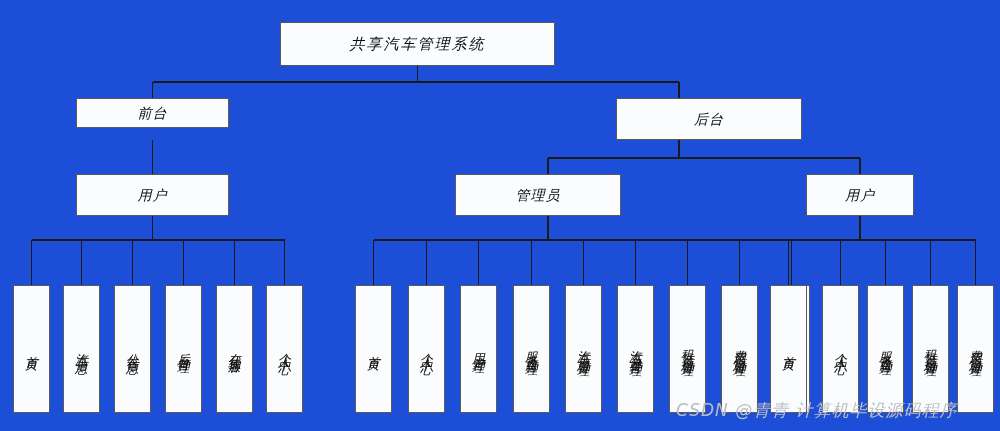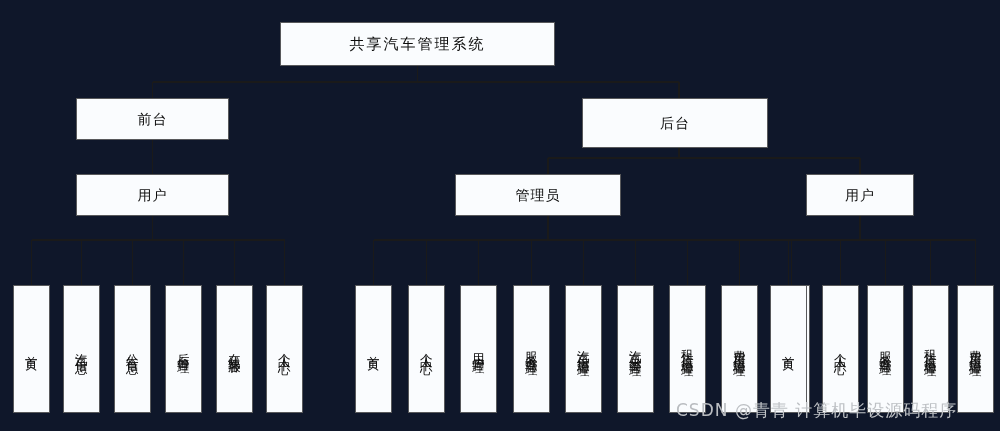--- a/index.html
+++ b/index.html
@@ -7,22 +7,23 @@
     padding: 0;
     background: #ffffff;
   }
   body {
     font-family: "DejaVu Sans", "Liberation Sans", sans-serif;
   }
   #diagram-root {
     position: relative;
     width: 1000px;
     height: 431px;
-    background: #0f172a;
+    background: #1d4ed8;
     overflow: hidden;
+    font-style: italic;
   }
   #edge-layer {
     position: absolute;
     left: 0;
     top: 0;
     width: 1000px;
     height: 431px;
   }
   .node {
     position: absolute;
@@ -114,22 +115,22 @@
       <path d="M788.5,240 L788.5,285"></path>
       <path d="M840.5,240 L840.5,285"></path>
       <path d="M885.5,240 L885.5,285"></path>
       <path d="M930.5,240 L930.5,285"></path>
       <path d="M975.5,240 L975.5,285"></path>
     </g>
   </svg>
 
   <div class="node node-h node-root" style="left:280px; top:22px; width:275px; height:44px;">共享汽车管理系统</div>
 
-  <div class="node node-h" style="left:76px; top:98px; width:153px; height:42px;">前台</div>
-  <div class="node node-h" style="left:582px; top:98px; width:186px; height:50px;">后台</div>
+  <div class="node node-h" style="left:76px; top:98px; width:153px; height:30px;">前台</div>
+  <div class="node node-h" style="left:616px; top:98px; width:186px; height:42px;">后台</div>
 
   <div class="node node-h" style="left:76px; top:174px; width:153px; height:42px;">用户</div>
   <div class="node node-h" style="left:455px; top:174px; width:166px; height:42px;">管理员</div>
   <div class="node node-h" style="left:806px; top:174px; width:108px; height:42px;">用户</div>
 
   <div class="node node-v" style="left:13px; top:285px; width:37px; height:128px;">首页</div>
   <div class="node node-v" style="left:63px; top:285px; width:37px; height:128px;">汽车信息</div>
   <div class="node node-v" style="left:114px; top:285px; width:37px; height:128px;">公告信息</div>
   <div class="node node-v" style="left:165px; top:285px; width:37px; height:128px;">后台管理</div>
   <div class="node node-v" style="left:216px; top:285px; width:37px; height:128px;">在线客服</div>

